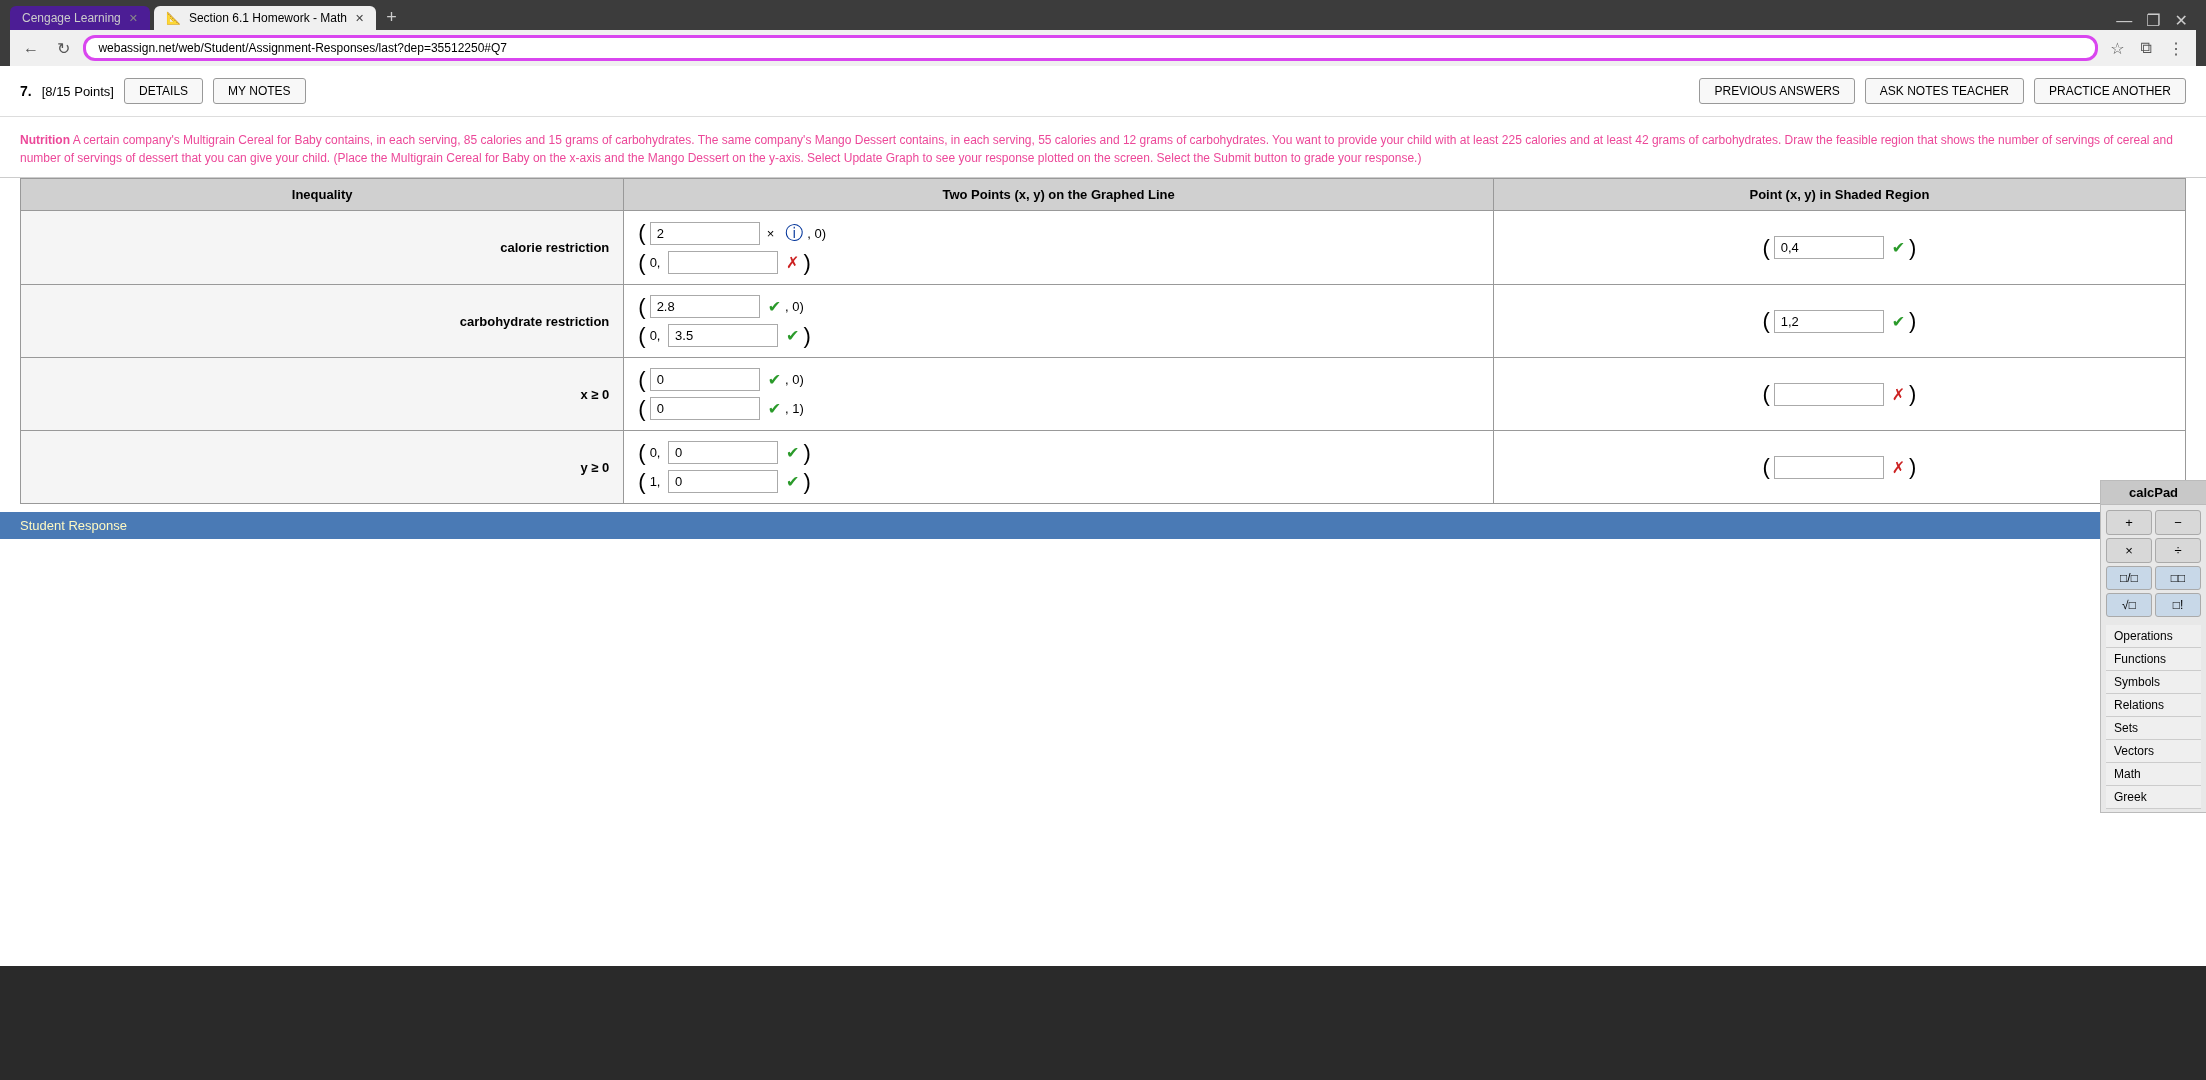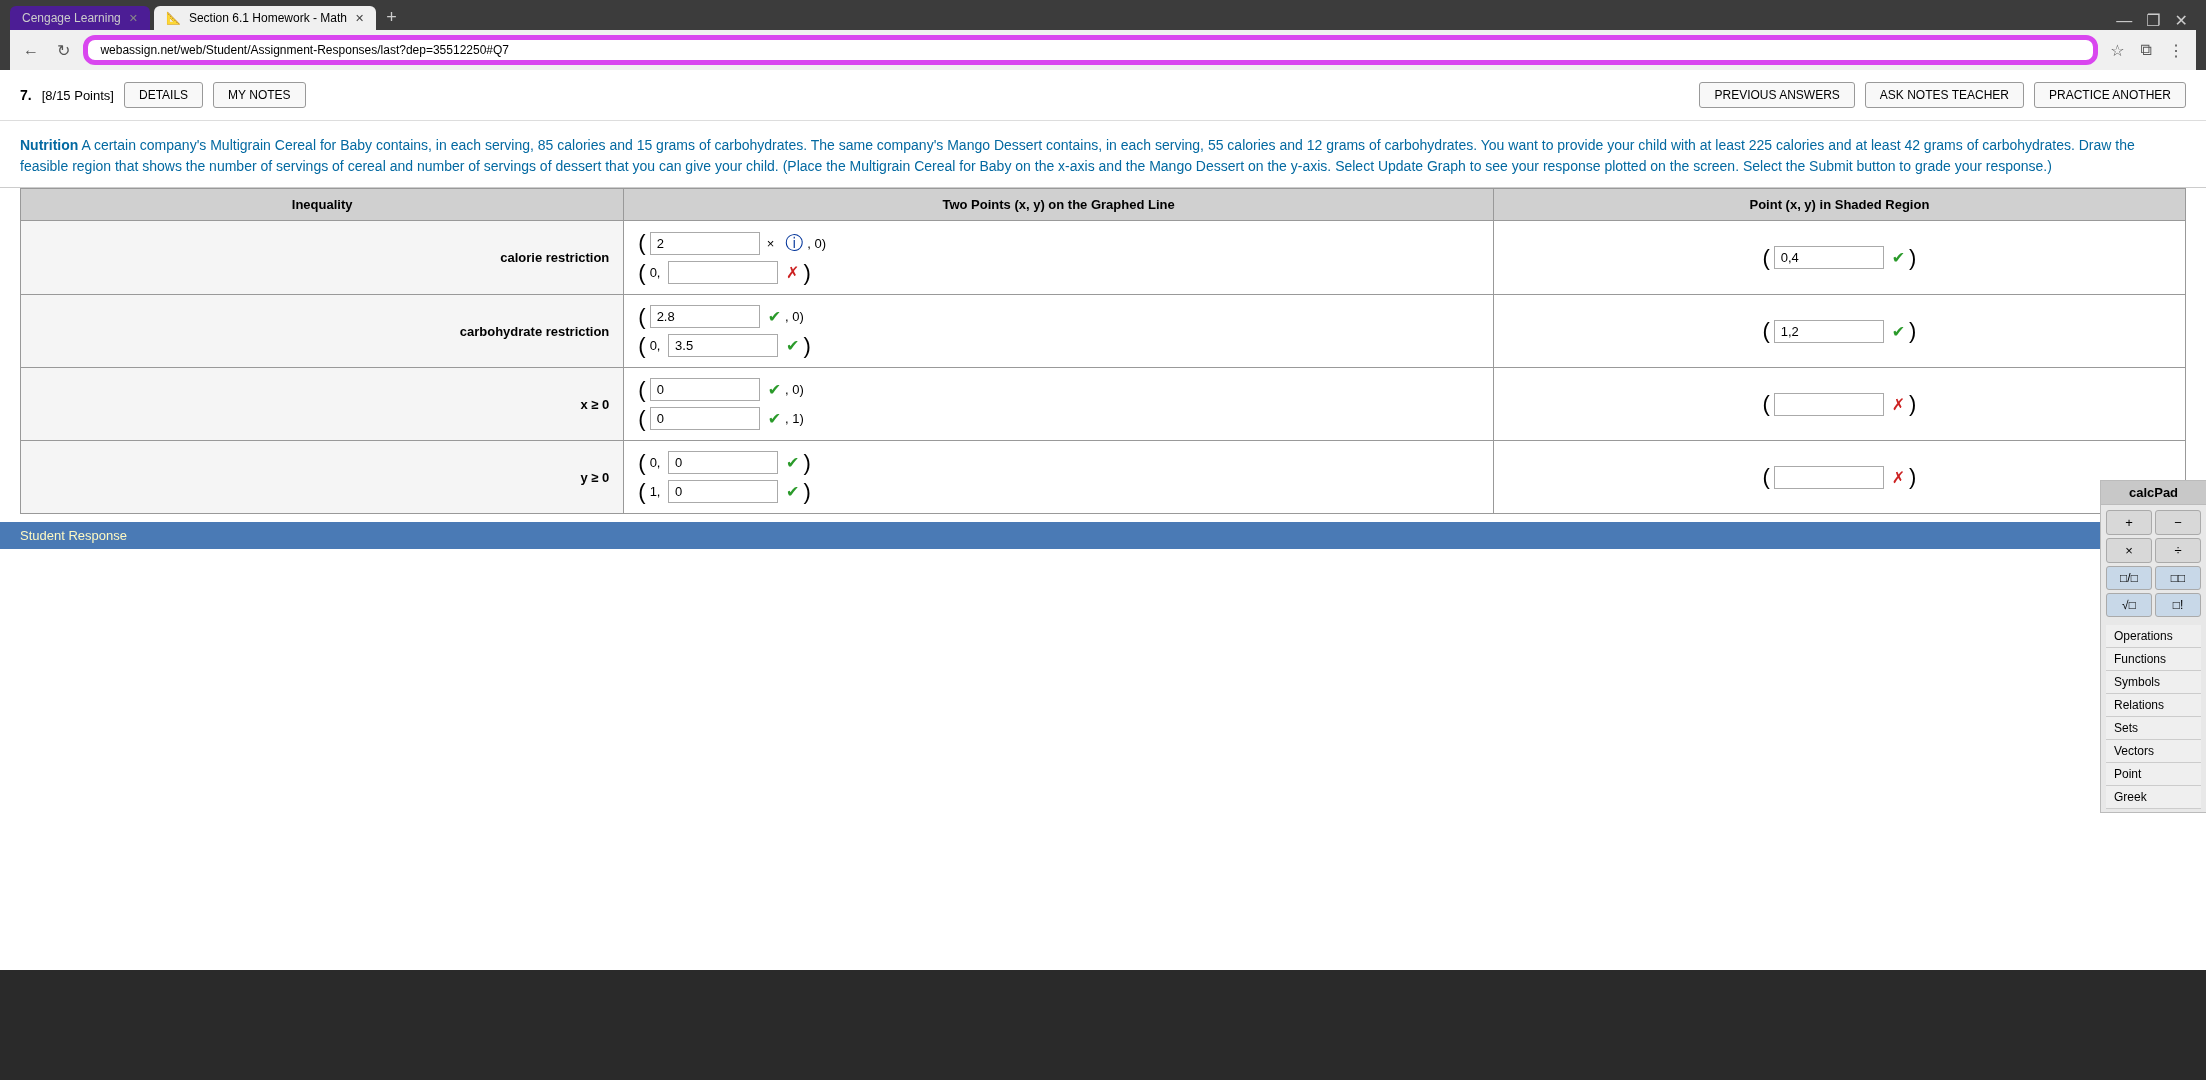--- a/index.html
+++ b/index.html
@@ -61,21 +61,21 @@
     .nav-btn {
       background: none;
       border: none;
       font-size: 16px;
       cursor: pointer;
       color: #555;
       padding: 2px 5px;
     }
     .address-input {
       flex: 1;
-      border: 5px solid #d946ef;
+      border: 3px solid #d946ef;
       border-radius: 12px;
       padding: 3px 12px;
       font-size: 12px;
       background: #fff;
     }
     .star-icon, .copy-icon, .menu-icon {
       color: #555;
       font-size: 16px;
       cursor: pointer;
       padding: 2px 4px;
@@ -107,22 +107,22 @@
       font-size: 12px;
       cursor: pointer;
       border-radius: 3px;
     }
     .spacer { flex: 1; }
 
     
     .problem-text {
       padding: 14px 20px 10px;
       line-height: 1.5;
-      font-size: 14px;
-      color: #0369a1;
+      font-size: 12px;
+      color: #ec4899;
       border-bottom: 1px solid #ccc;
     }
     .problem-text strong { font-weight: bold; }
 
     
     .data-table {
       width: calc(100% - 40px);
       margin: 0 20px;
       border-collapse: collapse;
       font-size: 13px;
@@ -444,16 +444,16 @@
     <div class="calc-btn calc-btn-special">√□</div>
     <div class="calc-btn calc-btn-special">□!</div>
   </div>
   <div class="calc-pad-items">
     <div class="calc-item">Operations</div>
     <div class="calc-item">Functions</div>
     <div class="calc-item">Symbols</div>
     <div class="calc-item">Relations</div>
     <div class="calc-item">Sets</div>
     <div class="calc-item">Vectors</div>
-    <div class="calc-item">Point</div>
+    <div class="calc-item">Math</div>
     <div class="calc-item">Greek</div>
   </div>
 </div>
 
 </body></html>

